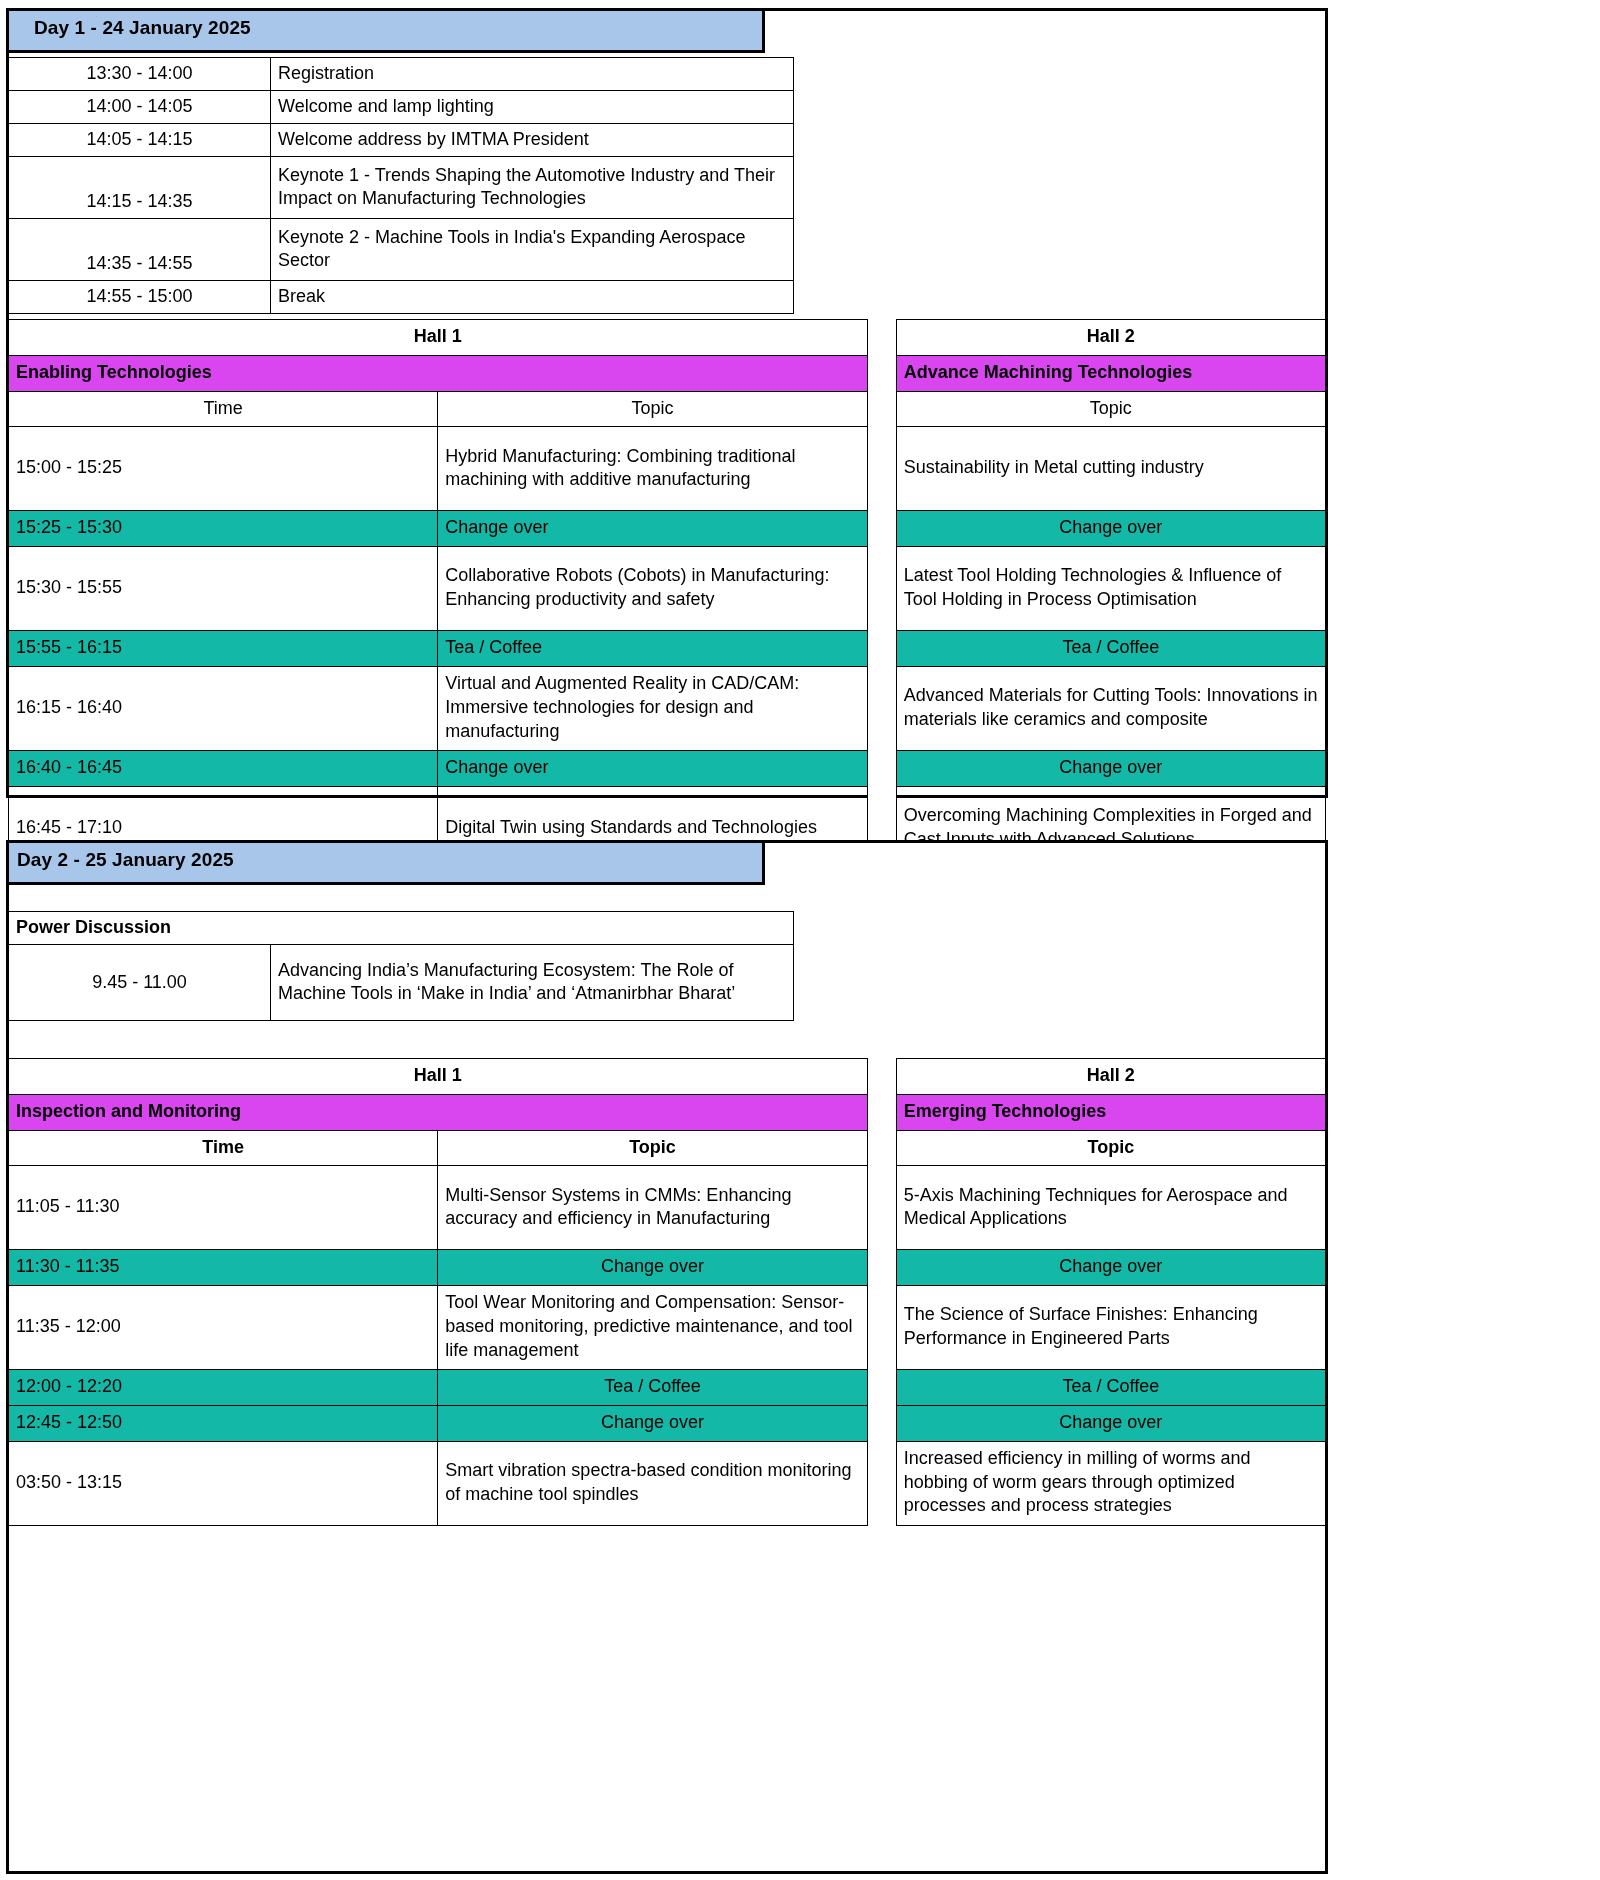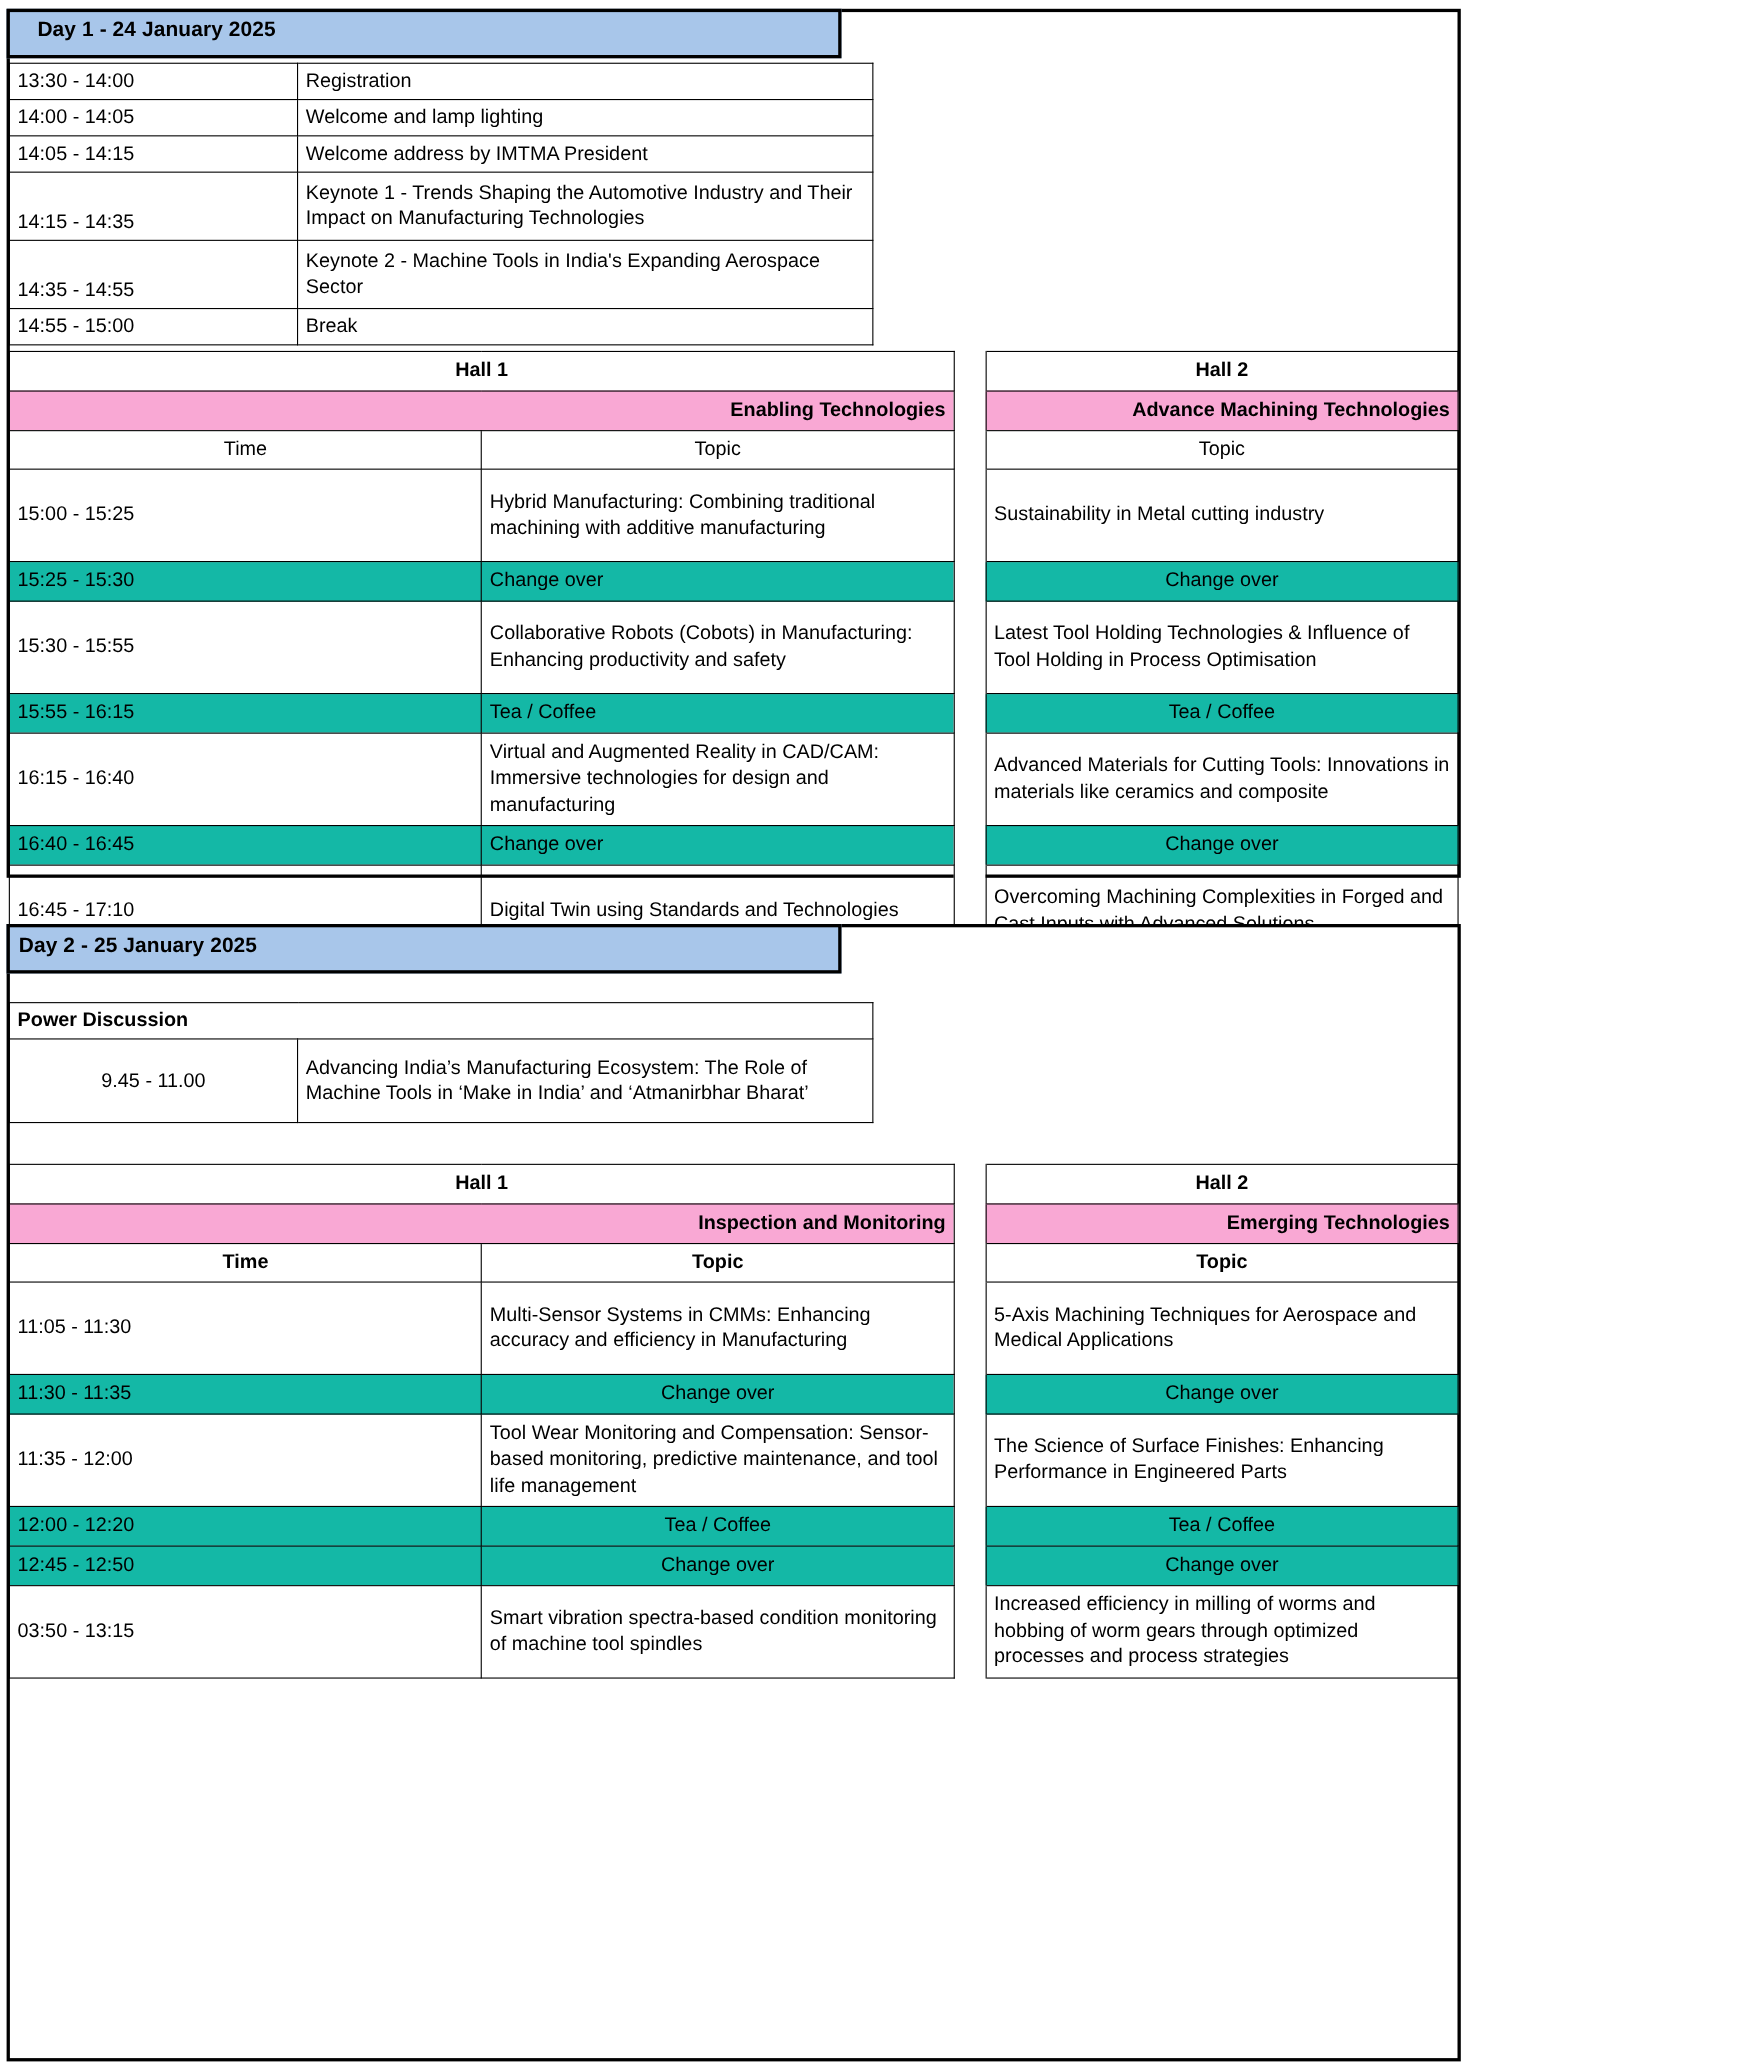--- a/index.html
+++ b/index.html
@@ -41,21 +41,21 @@
 
   
   table.plen { border-collapse: collapse; table-layout: fixed; }
   table.plen td {
     border: 1.5px solid #000000;
     font-size: 18px;
     padding: 4px 7px 5px 7px;
     vertical-align: middle;
     line-height: 1.28;
   }
-  td.t-time  { width: 247px; }
+  td.t-time  { width: 247px; text-align: center; }
   td.t-topic { width: 508px; }
 
   .panel-head {
     font-weight: bold;
     font-size: 19px;
   }
   .panel-time { text-align: center; font-size: 18px; }
 
   
   table.halls {
@@ -75,22 +75,22 @@
   .c-gap   { width: 14px; border-top: none !important; border-bottom: none !important; }
   .c-topic2{ width: auto; }
 
   .hall-name {
     text-align: center;
     font-weight: bold;
     font-size: 19px;
     padding: 5px 0 6px 0;
   }
   .track {
-    background: #f9a8d4;
-    text-align: right;
+    background: #d946ef;
+    text-align: left;
     font-weight: bold;
     font-size: 19px;
     padding: 5px 0 6px 0;
   }
   .colhead { text-align: center; font-size: 18px; padding: 5px 0 6px 0; }
   .colhead.bold { font-weight: bold; }
 
   .brk { background: #14b8a6; }
   .ctr { text-align: center; }
   .lft { text-align: left; }

